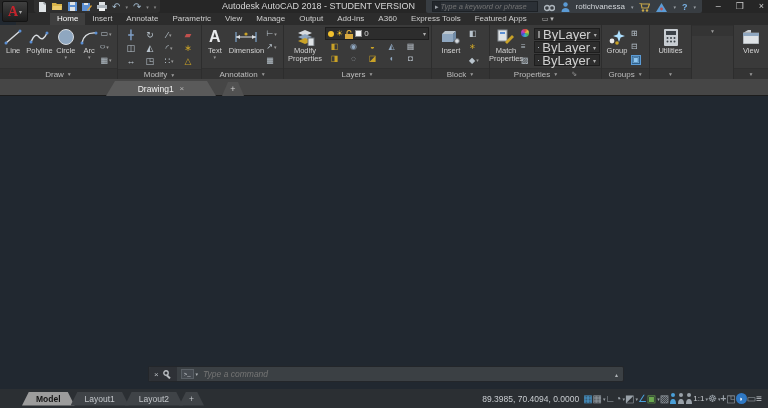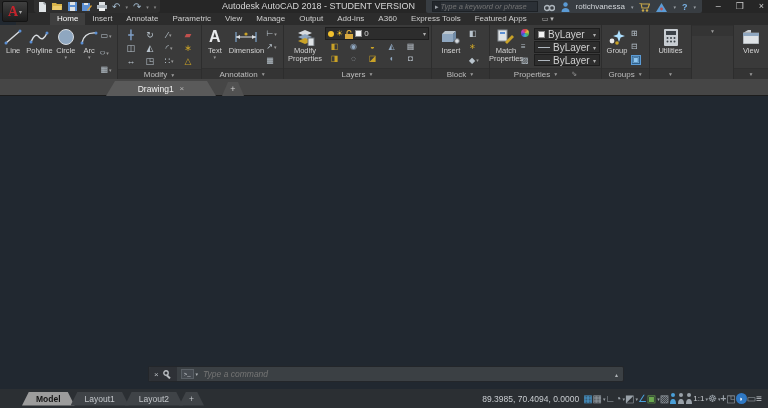--- a/index.html
+++ b/index.html
@@ -65,21 +65,21 @@
            padding:0 2px; margin:1px 0 1px 0; }
   .combo .bulb { width:6px; height:6px; border-radius:50%; background:#f2c12e; }
   .combo .sun { color:#f2c12e; font-size:8px; line-height:8px; }
   .combo .swatch { width:7px; height:7px; background:#f2f2f2; border:1px solid #888; }
   .combo .lname { color:#d8d8d8; font-size:8px; flex:1; }
   .combo .car { color:#b0b0b0; font-size:6px; }
   .propcol { display:flex; flex-direction:column; justify-content:space-between; padding:2px 0; }
   .proprow { display:flex; align-items:center; gap:3px; height:12px; background:#2d2d2d; border:1px solid #1e1e1e; padding:0 3px; }
   .proprow .swatch { width:7px; height:7px; background:#f2f2f2; border:1px solid #888; }
   .proprow .lineg { width:12px; height:1px; background:#b0b8c0; }
-  .proprow .val { color:#d0d0d0; font-size:10px; flex:1; text-align:left; }
+  .proprow .val { color:#d0d0d0; font-size:13px; flex:1; text-align:left; }
   .proprow .car { color:#b0b0b0; font-size:6px; }
 
   
   .filetabs { position:absolute; left:0; top:79px; width:768px; height:17px; background:#464646; border-bottom:1px solid #1c1c1c; }
   .ftab { position:absolute; top:2px; height:15px; display:flex; align-items:center; justify-content:center; gap:6px;
           clip-path:polygon(9px 0, calc(100% - 9px) 0, 100% 100%, 0 100%); font-size:8.5px; }
   .ftab-start { left:20px; width:86px; background:#393939; color:#c6c6c6; }
   .ftab-drawing { left:106px; width:110px; background:#5a5a5a; color:#f2f2f2; }
   .ftab-drawing .x { color:#b6b6b6; font-size:8px; }
   .ftab-plus { position:absolute; left:222px; top:3px; width:22px; height:14px; background:#515151;
@@ -274,20 +274,24 @@
           <span class="srow">
               <span class="g" style="transform:scaleX(1.35);display:inline-block">○</span>
               <span class="car">▾</span>
             </span>
           <span class="srow">
               <span class="g">▦</span>
               <span class="car">▾</span>
             </span>
         </div>
       </div>
+      <div class="panel-label">
+          <span>Draw</span>
+          <span class="car">▼</span>
+        </div>
     </div>
 
     <div class="panel" style="width:84px">
       <div class="panel-body" style="justify-content:center">
         <div class="mgrid">
           <span class="mcell">
               <span style="color:#7f9fc6">╋</span>
             </span>
           <span class="mcell">
               <span style="color:#b9c4cd">↻</span>

